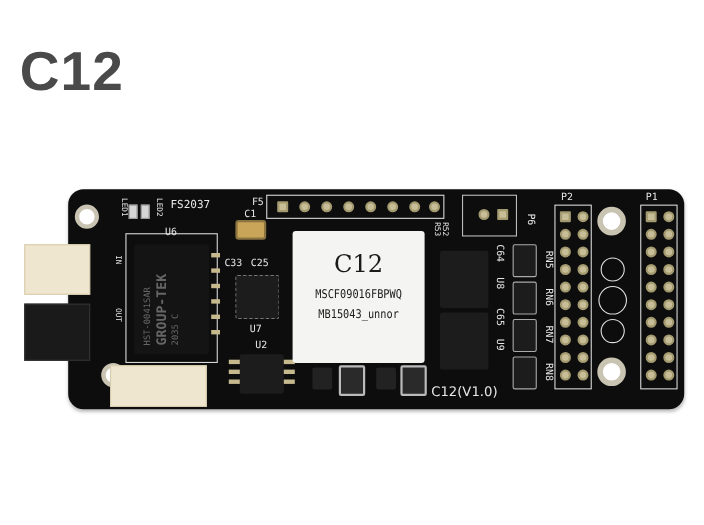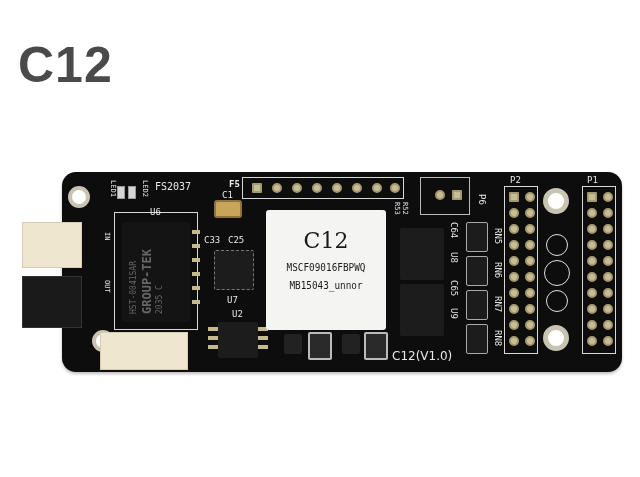--- a/index.html
+++ b/index.html
@@ -55,21 +55,21 @@
   <div class="hole" style="left:6px; top:14px;"></div>
   <div class="hole" style="left:30px; top:158px;"></div>
   <div class="hole big" style="left:481px; top:16px;"></div>
   <div class="hole big" style="left:481px; top:153px;"></div>
 
   <div class="led" style="left:55px; top:14px;"></div>
   <div class="led" style="left:66px; top:14px;"></div>
   <span class="silk vert" style="left:54px; top:8px; font-size:7px;">LED1</span>
   <span class="silk vert" style="left:86px; top:8px; font-size:7px;">LED2</span>
   <span class="silk" style="left:93px; top:10px; font-size:10px;">FS2037</span>
-  <span class="silk" style="left:167px; top:8px;font-weight:bold;">F5</span>
+  <span class="silk" style="left:167px; top:8px;">F5</span>
 
   <div class="crystal" style="left:152px; top:28px; width:28px; height:18px;"></div>
   <span class="silk" style="left:160px; top:19px;">C1</span>
 
   <div class="header-frame" style="left:180px; top:5px; width:162px; height:22px;"></div>
   <div class="pad sq" style="left:190px; top:11px;"></div>
   <div class="pad" style="left:210px; top:11px;"></div>
   <div class="pad" style="left:230px; top:11px;"></div>
   <div class="pad" style="left:250px; top:11px;"></div>
   <div class="pad" style="left:270px; top:11px;"></div>

